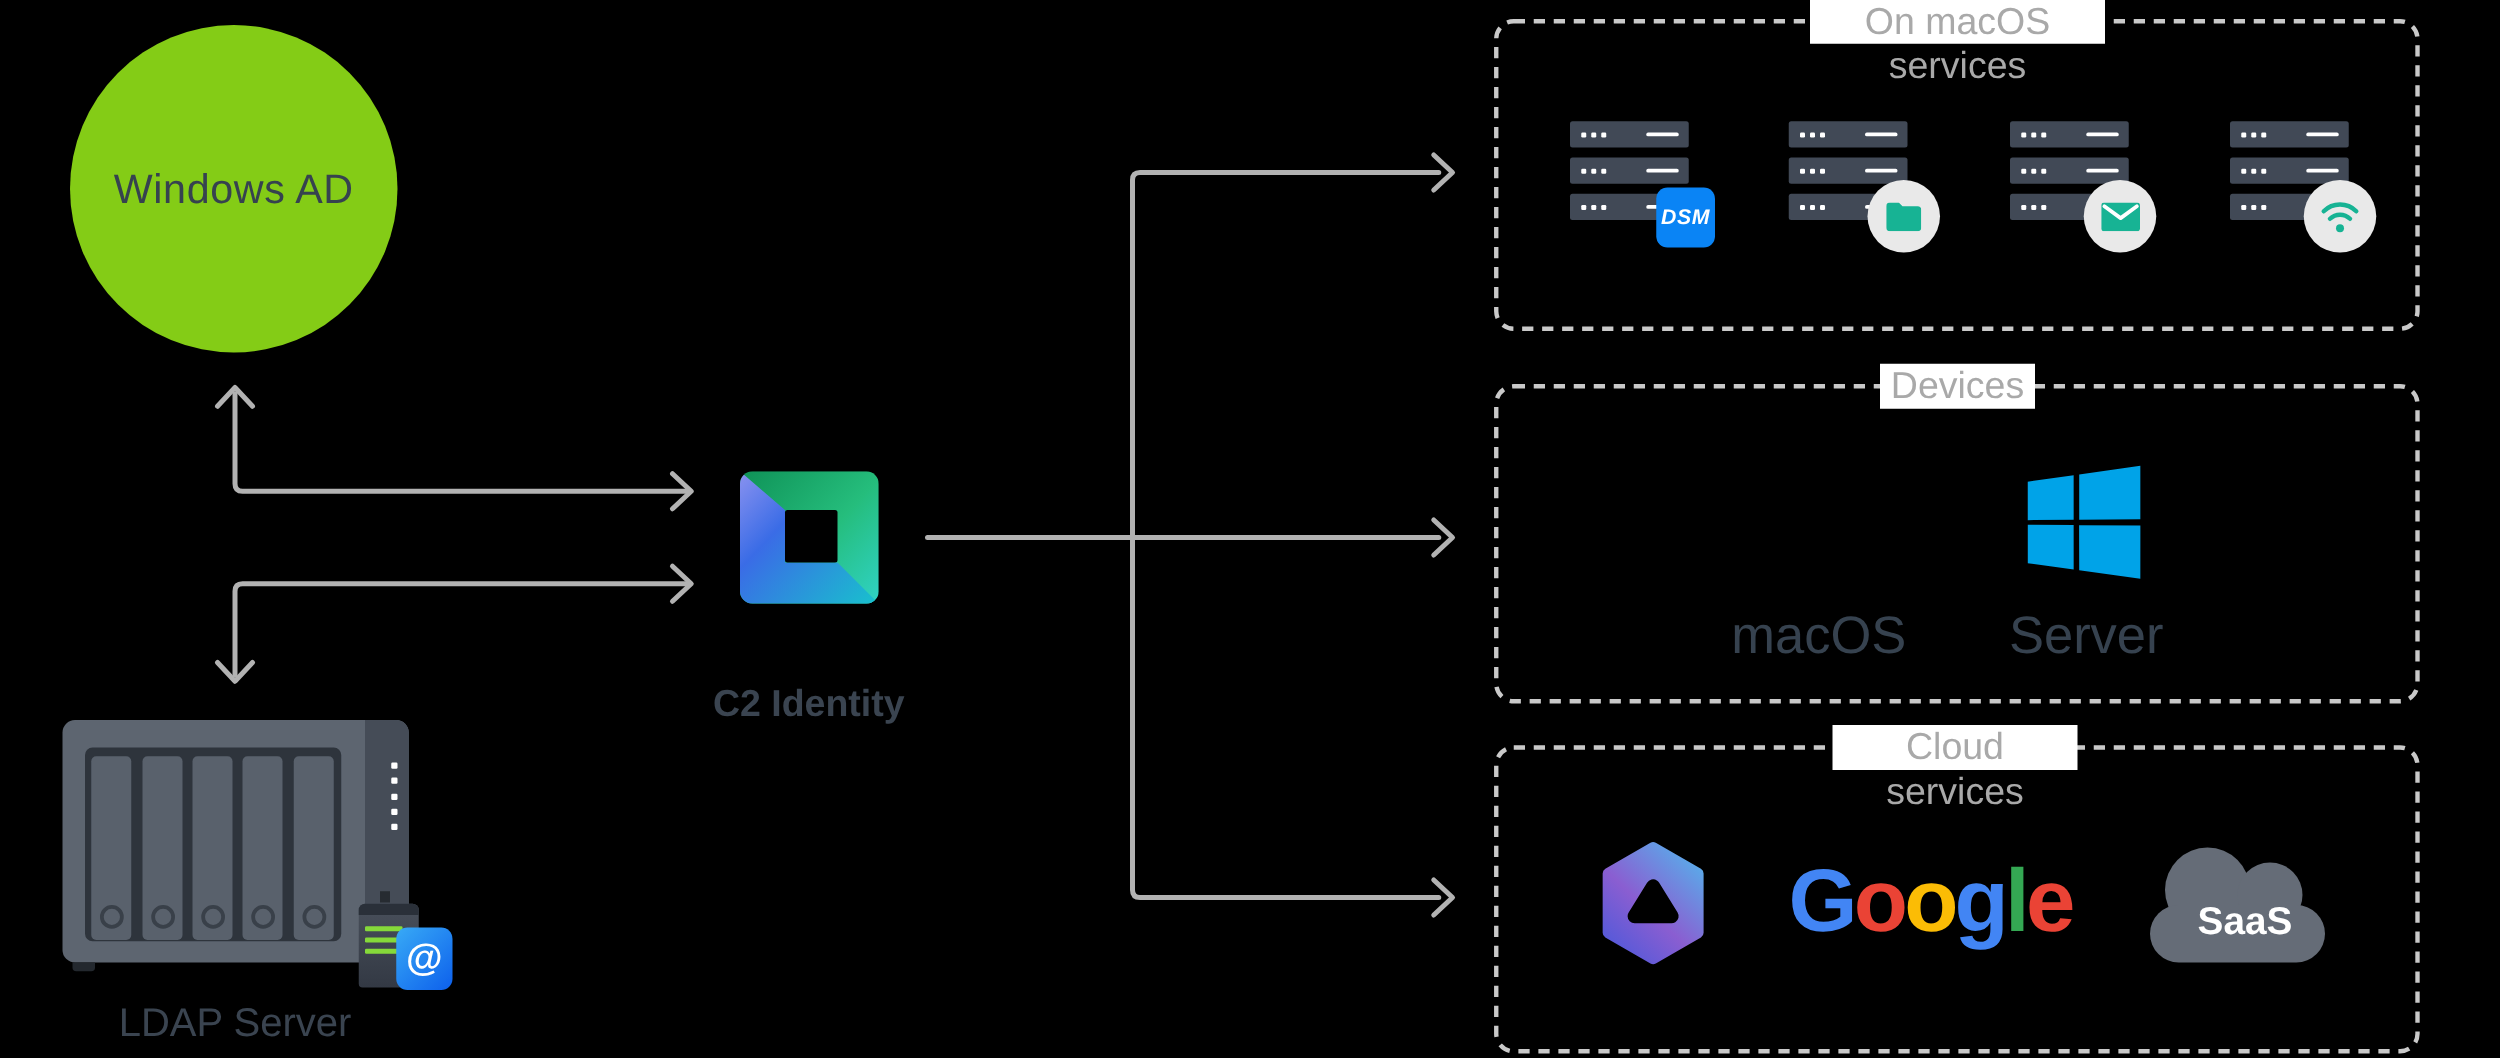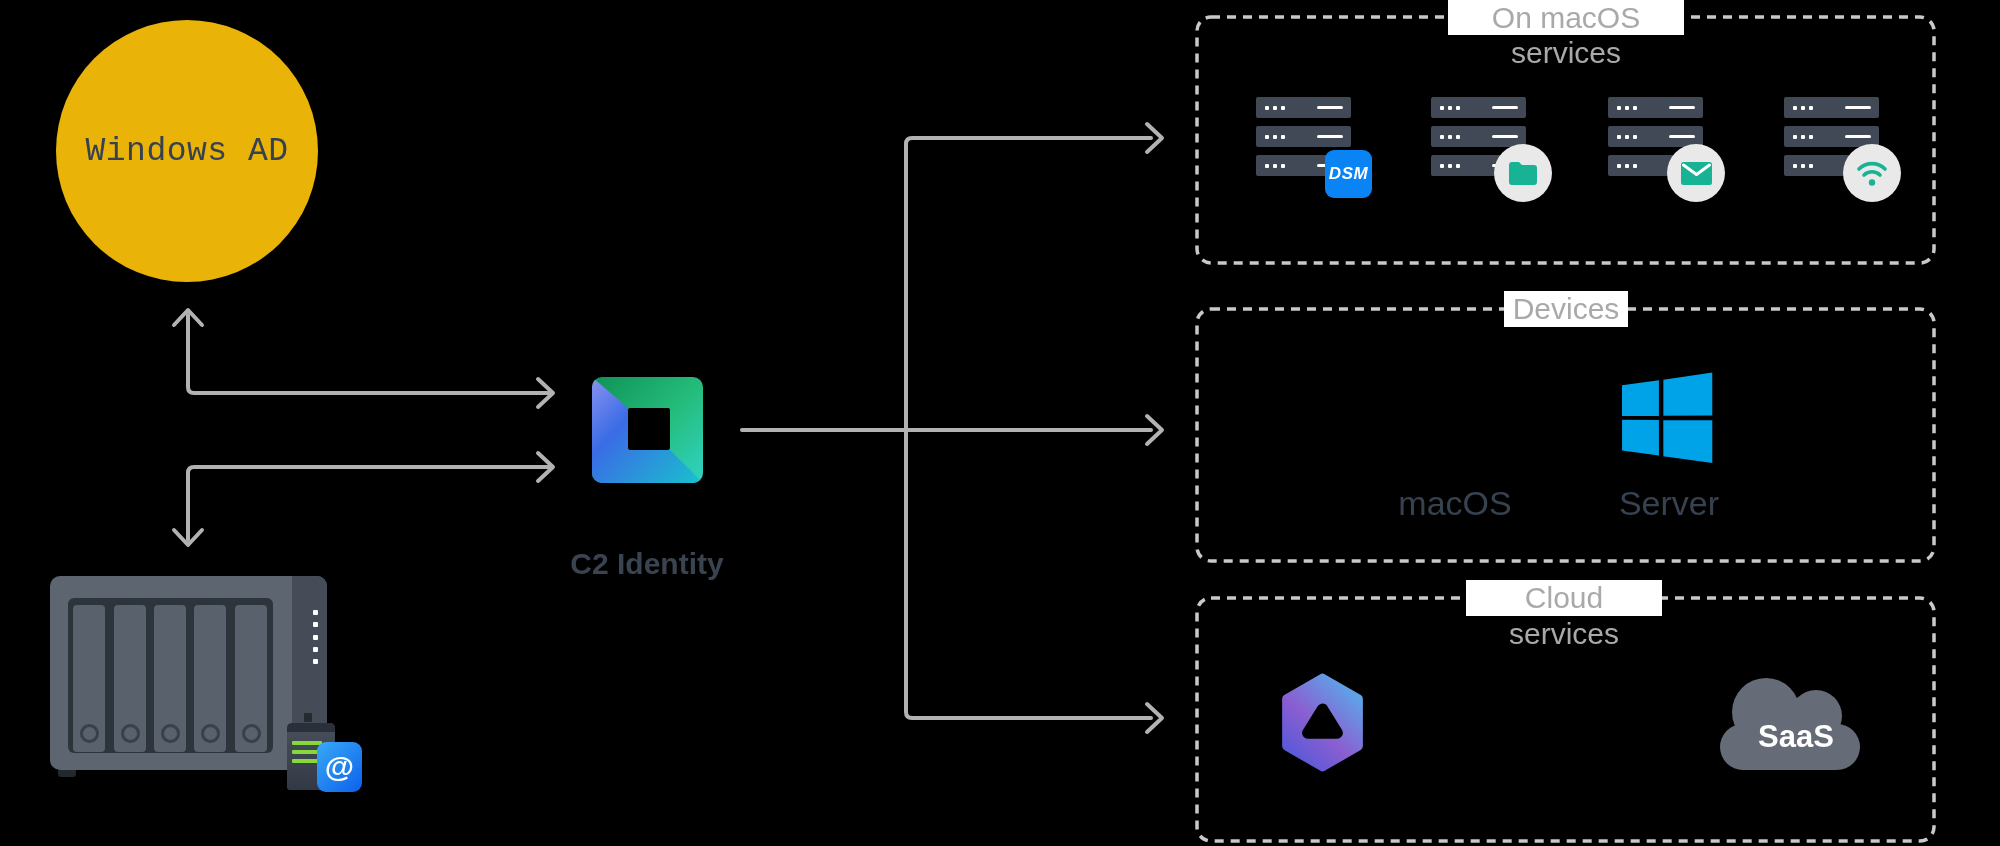--- a/index.html
+++ b/index.html
@@ -6,21 +6,21 @@
   .canvas{
     position:relative;width:2000px;height:846px;background:#000;overflow:hidden;
     font-family:"Liberation Sans",sans-serif;
   }
   .abs{position:absolute;}
   .wires{position:absolute;left:0;top:0;width:2000px;height:846px;}
 
   
   .ad-circle{
     left:56px;top:20px;width:262px;height:262px;border-radius:50%;
-    background:#eab308;display:flex;align-items:center;justify-content:center;font-family:Liberation Mono, monospace;
+    background:#84cc16;display:flex;align-items:center;justify-content:center;
   }
   .ad-circle span{font-size:33px;font-weight:500;color:#36424f;letter-spacing:.5px;}
 
   
   .c2-logo{left:592px;top:377px;width:111px;height:106px;}
   .c2-label{left:522px;top:514px;width:250px;text-align:center;
     font-size:30px;font-weight:600;color:#3a4450;margin-top:33px;}
 
   
   .nas{left:50px;top:576px;width:277px;height:194px;background:#5d6570;border-radius:10px;}
@@ -50,21 +50,21 @@
   .srv-group{width:95px;height:79px;}
   .srv-row{position:absolute;left:0;width:95px;height:21px;background:#414956;border-radius:2px;}
   .srv-row .dot{position:absolute;top:9px;width:4px;height:4px;background:#fff;border-radius:1px;}
   .srv-row .dash{position:absolute;left:61px;top:9px;width:26px;height:3px;background:#fff;border-radius:2px;}
   .ic-circle{width:58px;height:58px;border-radius:50%;background:#e9e9e9;display:flex;align-items:center;justify-content:center;}
   .dsm-badge{left:1325px;top:150px;width:47px;height:48px;border-radius:9px;background:#0a84f5;
     display:flex;align-items:center;justify-content:center;color:#fff;font-weight:700;font-style:italic;font-size:17px;letter-spacing:.5px;}
 
   
   .win-logo{left:1622px;top:372px;width:91px;height:92px;}
-  .os-label{top:484px;width:200px;text-align:center;font-size:34px;font-weight:500;color:#36424f;}
+  .os-label{top:484px;width:200px;text-align:center;font-size:42px;font-weight:500;color:#36424f;}
   .macos-label{left:1355px;}
   .windows-label{left:1569px;}
 
   
   .m365-logo{left:1275px;top:672px;width:95px;height:101px;}
   .google-word{left:1428px;top:676px;width:232px;height:92px;line-height:92px;text-align:center;
     font-size:71px;font-weight:700;letter-spacing:-3px;white-space:nowrap;}
   .saas-cloud{left:1714px;top:674px;width:152px;height:98px;}
   .saas-label{left:1746px;top:719px;width:100px;text-align:center;font-size:31px;font-weight:600;color:#fff;}
 </style>
@@ -142,20 +142,21 @@
     <div class="nas-foot"></div>
   </div>
   <div class="abs tower">
     <span class="tower-led" style="top:18px"></span>
     <span class="tower-led" style="top:27px"></span>
     <span class="tower-led" style="top:36px"></span>
   </div>
   <div class="abs at-badge">
     <span>@</span>
   </div>
+  <div class="abs ldap-label">LDAP Server</div>
 
   <div class="abs chip chip1">On macOS services</div>
   <div class="abs chip chip2">Devices</div>
   <div class="abs chip chip3">Cloud services</div>
 
   <div class="abs srv-group" style="left:1256px;top:97px">
     <div class="srv-row" style="top:0">
         <span class="dot" style="left:9px"></span>
         <span class="dot" style="left:17px"></span>
         <span class="dot" style="left:25px"></span>
@@ -270,20 +271,21 @@
     <defs>
       <linearGradient id="m365g" x1="0" y1="106" x2="100" y2="0" gradientUnits="userSpaceOnUse">
         <stop offset="0" stop-color="#3b57dd"></stop>
           <stop offset=".45" stop-color="#8a5ed1"></stop>
           <stop offset="1" stop-color="#49c6f2"></stop>
       </linearGradient>
     </defs>
     <path d="M50 6 L88 28 L88 78 L50 100 L12 78 L12 28 Z" fill="url(#m365g)" stroke="url(#m365g)" stroke-width="9" stroke-linejoin="round"></path>
     <path d="M50 39 L65.5 64 L34.5 64 Z" fill="#000" stroke="#000" stroke-width="12" stroke-linejoin="round"></path>
   </svg>
+  <div class="abs google-word"><span style="color: rgb(66, 133, 244);">G</span><span style="color: rgb(234, 67, 53);">o</span><span style="color: rgb(251, 188, 5);">o</span><span style="color: rgb(66, 133, 244);">g</span><span style="color: rgb(52, 168, 83);">l</span><span style="color: rgb(234, 67, 53);">e</span></div>
   <svg class="abs saas-cloud" viewBox="0 0 152 98">
     <g fill="#656c77">
       <circle cx="52" cy="38" r="34"></circle>
       <circle cx="102" cy="42" r="26"></circle>
       <rect x="6" y="50" width="140" height="46" rx="23"></rect>
     </g>
   </svg>
   <div class="abs saas-label">SaaS</div>
 
 </div>

